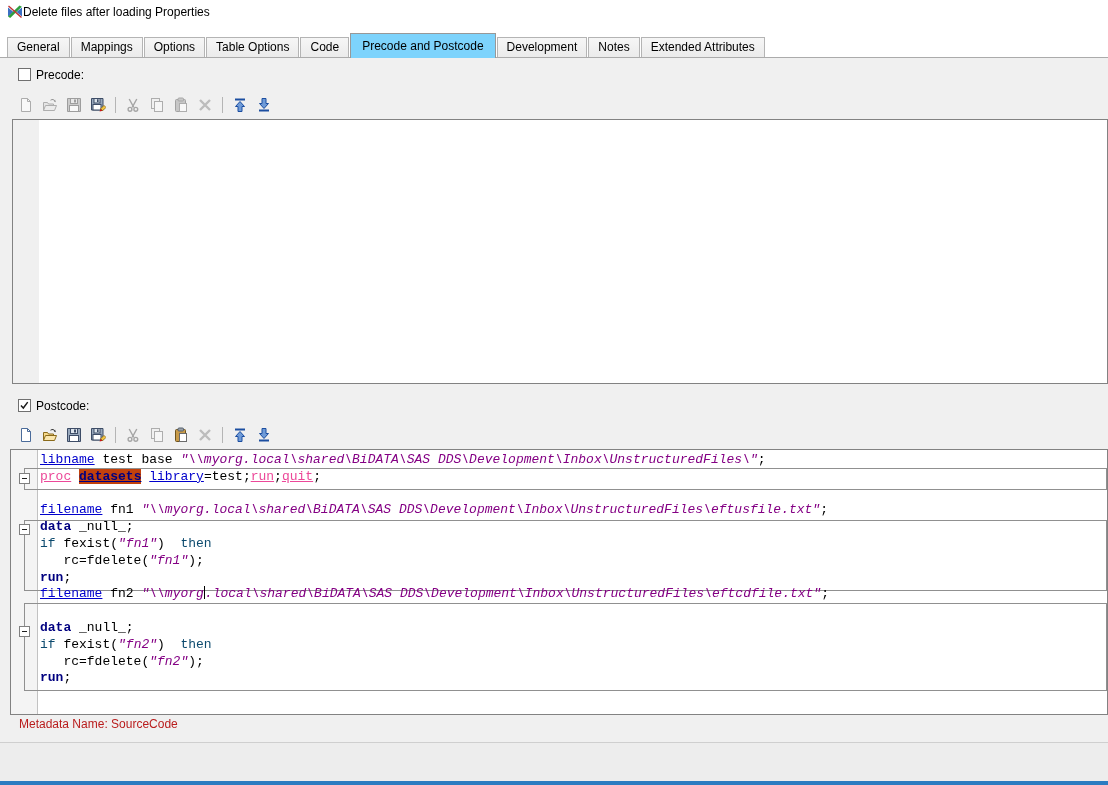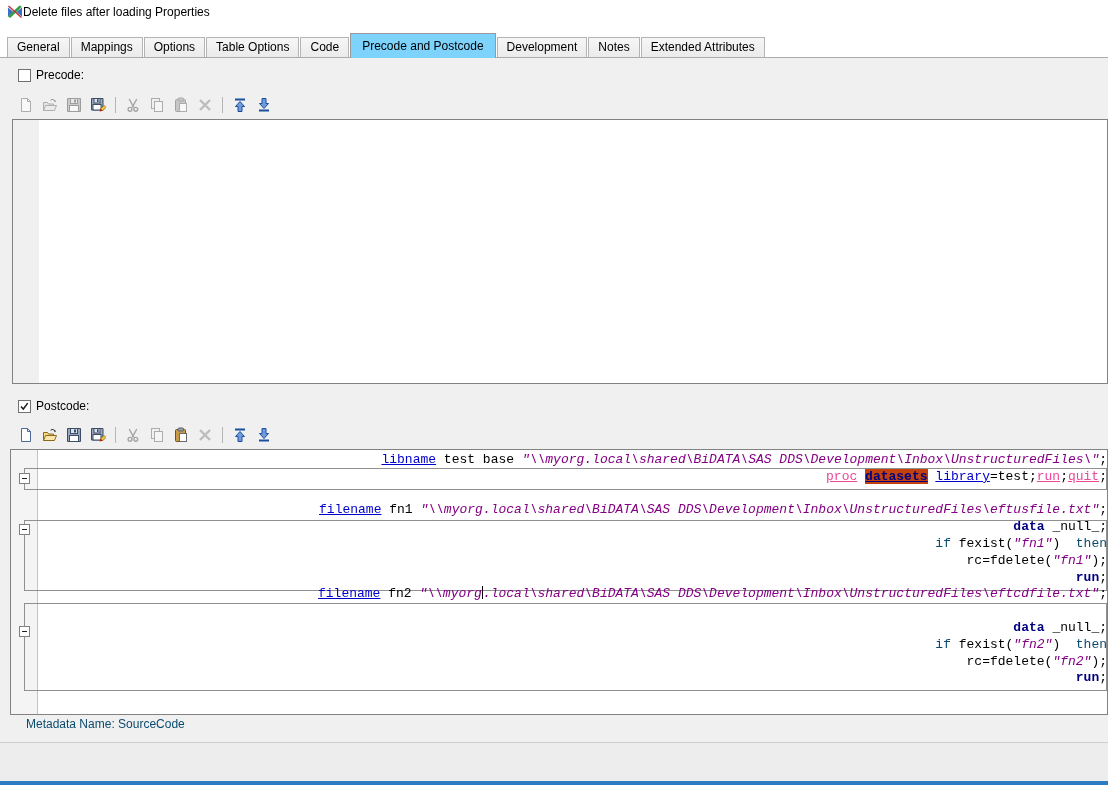--- a/index.html
+++ b/index.html
@@ -24,21 +24,21 @@
   .tab.active{
     height:24px;line-height:24px;padding:0 11px;margin-bottom:0;
     background:#7dd3fc;border-color:#989898;position:relative;z-index:6;
   }
 
   
   .panel{
     position:absolute;left:0;top:57px;width:1108px;height:685px;
     background:#f0f0f0;border-top:1px solid #ababab;box-sizing:border-box;
   }
-  .cb-row{position:absolute;left:18px;display:flex;align-items:center;gap:5px;font-size:12px;color:#000;}
+  .cb-row{position:absolute;left:18px;display:flex;gap:5px;font-size:12px;color:#000;}
   #precode-row{top:10px;}
   #postcode-row{top:341px;}
   .checkbox{width:13px;height:13px;box-sizing:border-box;background:#fff;border:1px solid #707070;display:inline-flex;align-items:center;justify-content:center;}
   .checkbox svg{width:11px;height:11px;display:block;}
 
   .toolbar{position:absolute;left:14px;height:22px;display:flex;align-items:center;}
   #toolbar-precode{top:36px;}
   #toolbar-postcode{top:366px;}
   .tb-btn{width:18px;height:18px;margin:0 3px;display:inline-flex;align-items:center;justify-content:center;}
   .tb-btn svg{width:16px;height:16px;display:block;}
@@ -48,21 +48,21 @@
   
   .editor{position:absolute;background:#fff;border:1px solid #828282;box-sizing:border-box;}
   #precode-editor{left:12px;top:61px;width:1096px;height:265px;}
   #postcode-editor{left:10px;top:391px;width:1098px;height:266px;}
   .gutter{position:absolute;left:0;top:0;bottom:0;width:26px;background:#f0f0f0;}
   .code-gutter{background:#f4f4f4;border-right:1px solid #c2c2c2;}
 
   .code-area{
     position:absolute;left:29px;top:2px;right:0;
     font-family:"Liberation Mono","DejaVu Sans Mono",monospace;
-    font-size:13px;line-height:16.8px;color:#000;text-align:right;
+    font-size:13px;line-height:16.8px;color:#000;
   }
   .code-line{height:16.8px;white-space:pre;}
   .tk-kw{color:#0c4a6e;}
   .tk-kwu{color:#0000cc;text-decoration:underline;}
   .tk-sec{color:#000080;font-weight:bold;}
   .tk-secu{color:#ec4899;font-weight:normal;text-decoration:underline;}
   .tk-sech{color:#000080;font-weight:bold;text-decoration:underline;background:#c2410c;}
   .tk-str{color:#840084;font-style:italic;}
   .tk-txt{color:#000;}
   .caret{display:inline-block;width:1px;height:13px;background:#000;vertical-align:-2px;}
@@ -75,21 +75,21 @@
     position:absolute;left:8px;width:9px;height:9px;box-sizing:content-box;
     border:1px solid #808080;background:#fff;z-index:2;cursor:default;
   }
   .fold-toggle::after{
     content:"";position:absolute;left:2px;top:4px;width:5px;height:1px;background:#202020;
   }
   #ft-proc {top:23px;}
   #ft-data1{top:74px;}
   #ft-data2{top:176px;}
 
-  .statusline{position:absolute;left:26px;top:659px;font-size:12px;color:#0c4a6e;}
+  .statusline{position:absolute;left:19px;top:659px;font-size:12px;color:#b91c1c;}
 
   
   .bottom-area{position:absolute;left:0;top:742px;width:1108px;height:39px;background:#ededed;border-top:1px solid #cfcfcf;box-sizing:border-box;}
   .bottom-accent{position:absolute;left:0;top:781px;width:1108px;height:4px;background:#2b7cc1;}
 </style>
 </head>
 <body>
 
 <div class="titlebar">
   <span class="app-icon">

